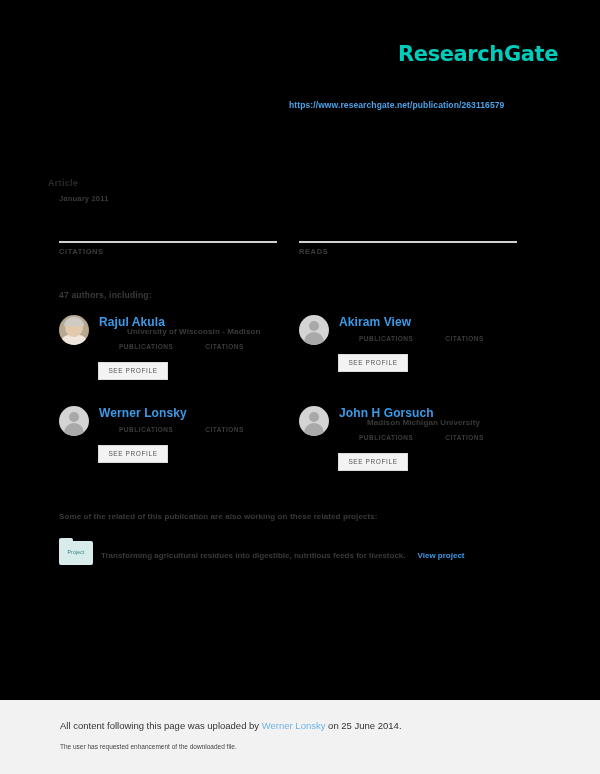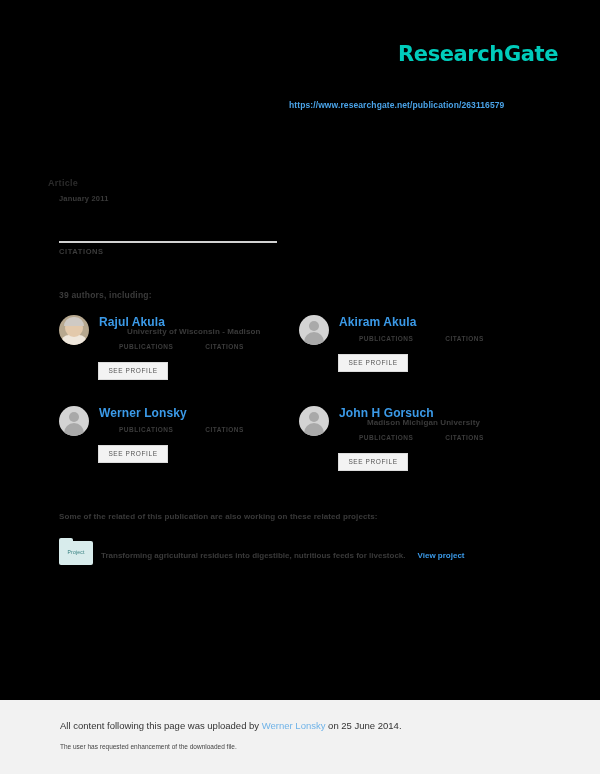--- a/index.html
+++ b/index.html
@@ -154,22 +154,27 @@
   <div class="rg-url">https://www.researchgate.net/publication/263116579</div>
 
   <div class="art-type">Article</div>
   <div class="art-date">January 2011</div>
 
   <div class="stat left">
     <div class="num"></div>
     <div class="rule"></div>
     <div class="lbl">CITATIONS</div>
   </div>
-
-  <div class="authors-head">39 authors, including:</div>
+  <div class="stat right">
+    <div class="num"></div>
+    <div class="rule"></div>
+    <div class="lbl">READS</div>
+  </div>
+
+  <div class="authors-head">47 authors, including:</div>
 
   <div class="author" style="left:59px;top:315px;">
     <div class="avatar photo">
       <div class="ph-shirt"></div>
         <div class="ph-face"></div>
         <div class="ph-hair"></div>
     </div>
     <div class="name">Rajul Akula</div>
     <div class="affil">University of Wisconsin - Madison</div>
     <div class="metrics" style="top:28px;">
@@ -178,21 +183,21 @@
     <div class="seeprofile" style="top:47px;">SEE PROFILE</div>
   </div>
 
   <div class="author" style="left:299px;top:315px;">
     <div class="avatar">
       <div class="av-silhouette">
           <div class="av-head"></div>
           <div class="av-body"></div>
         </div>
     </div>
-    <div class="name">Akiram Akula</div>
+    <div class="name">Akiram View</div>
     <div class="metrics" style="top:20px;">
       <span>PUBLICATIONS</span><span class="m2">CITATIONS</span>
     </div>
     <div class="seeprofile" style="top:39px;">SEE PROFILE</div>
   </div>
 
   <div class="author" style="left:59px;top:406px;">
     <div class="avatar">
       <div class="av-silhouette">
           <div class="av-head"></div>

